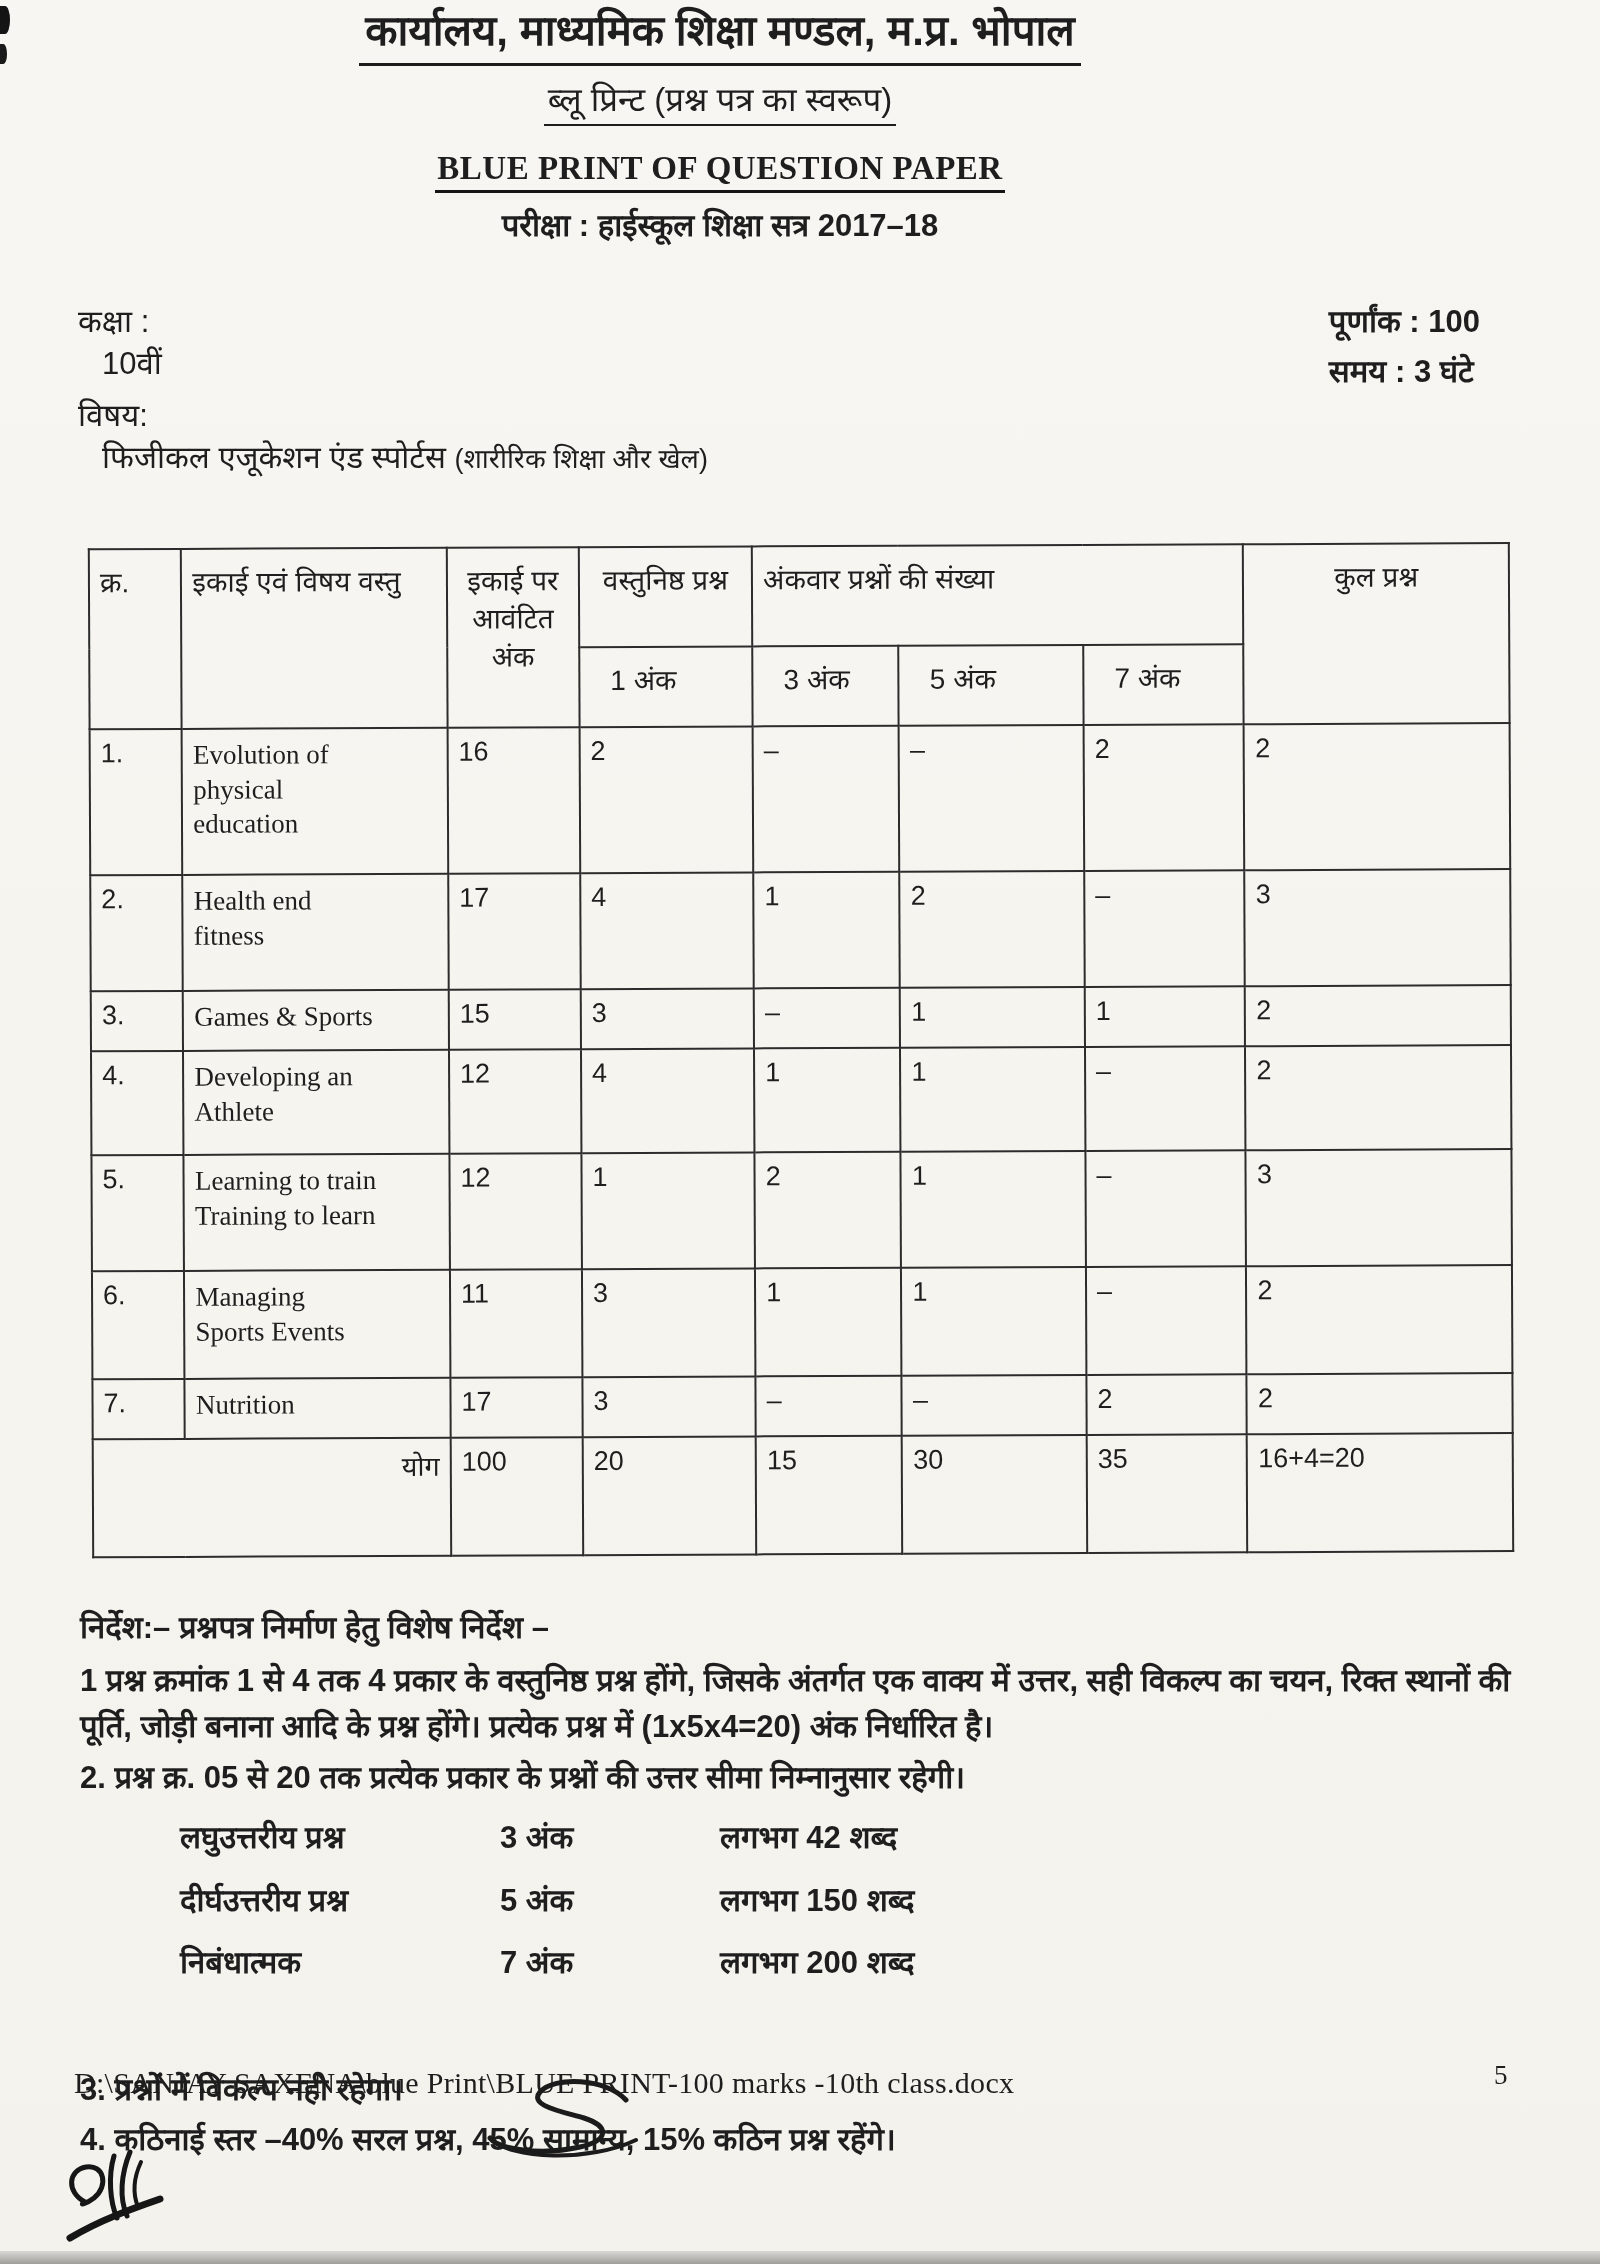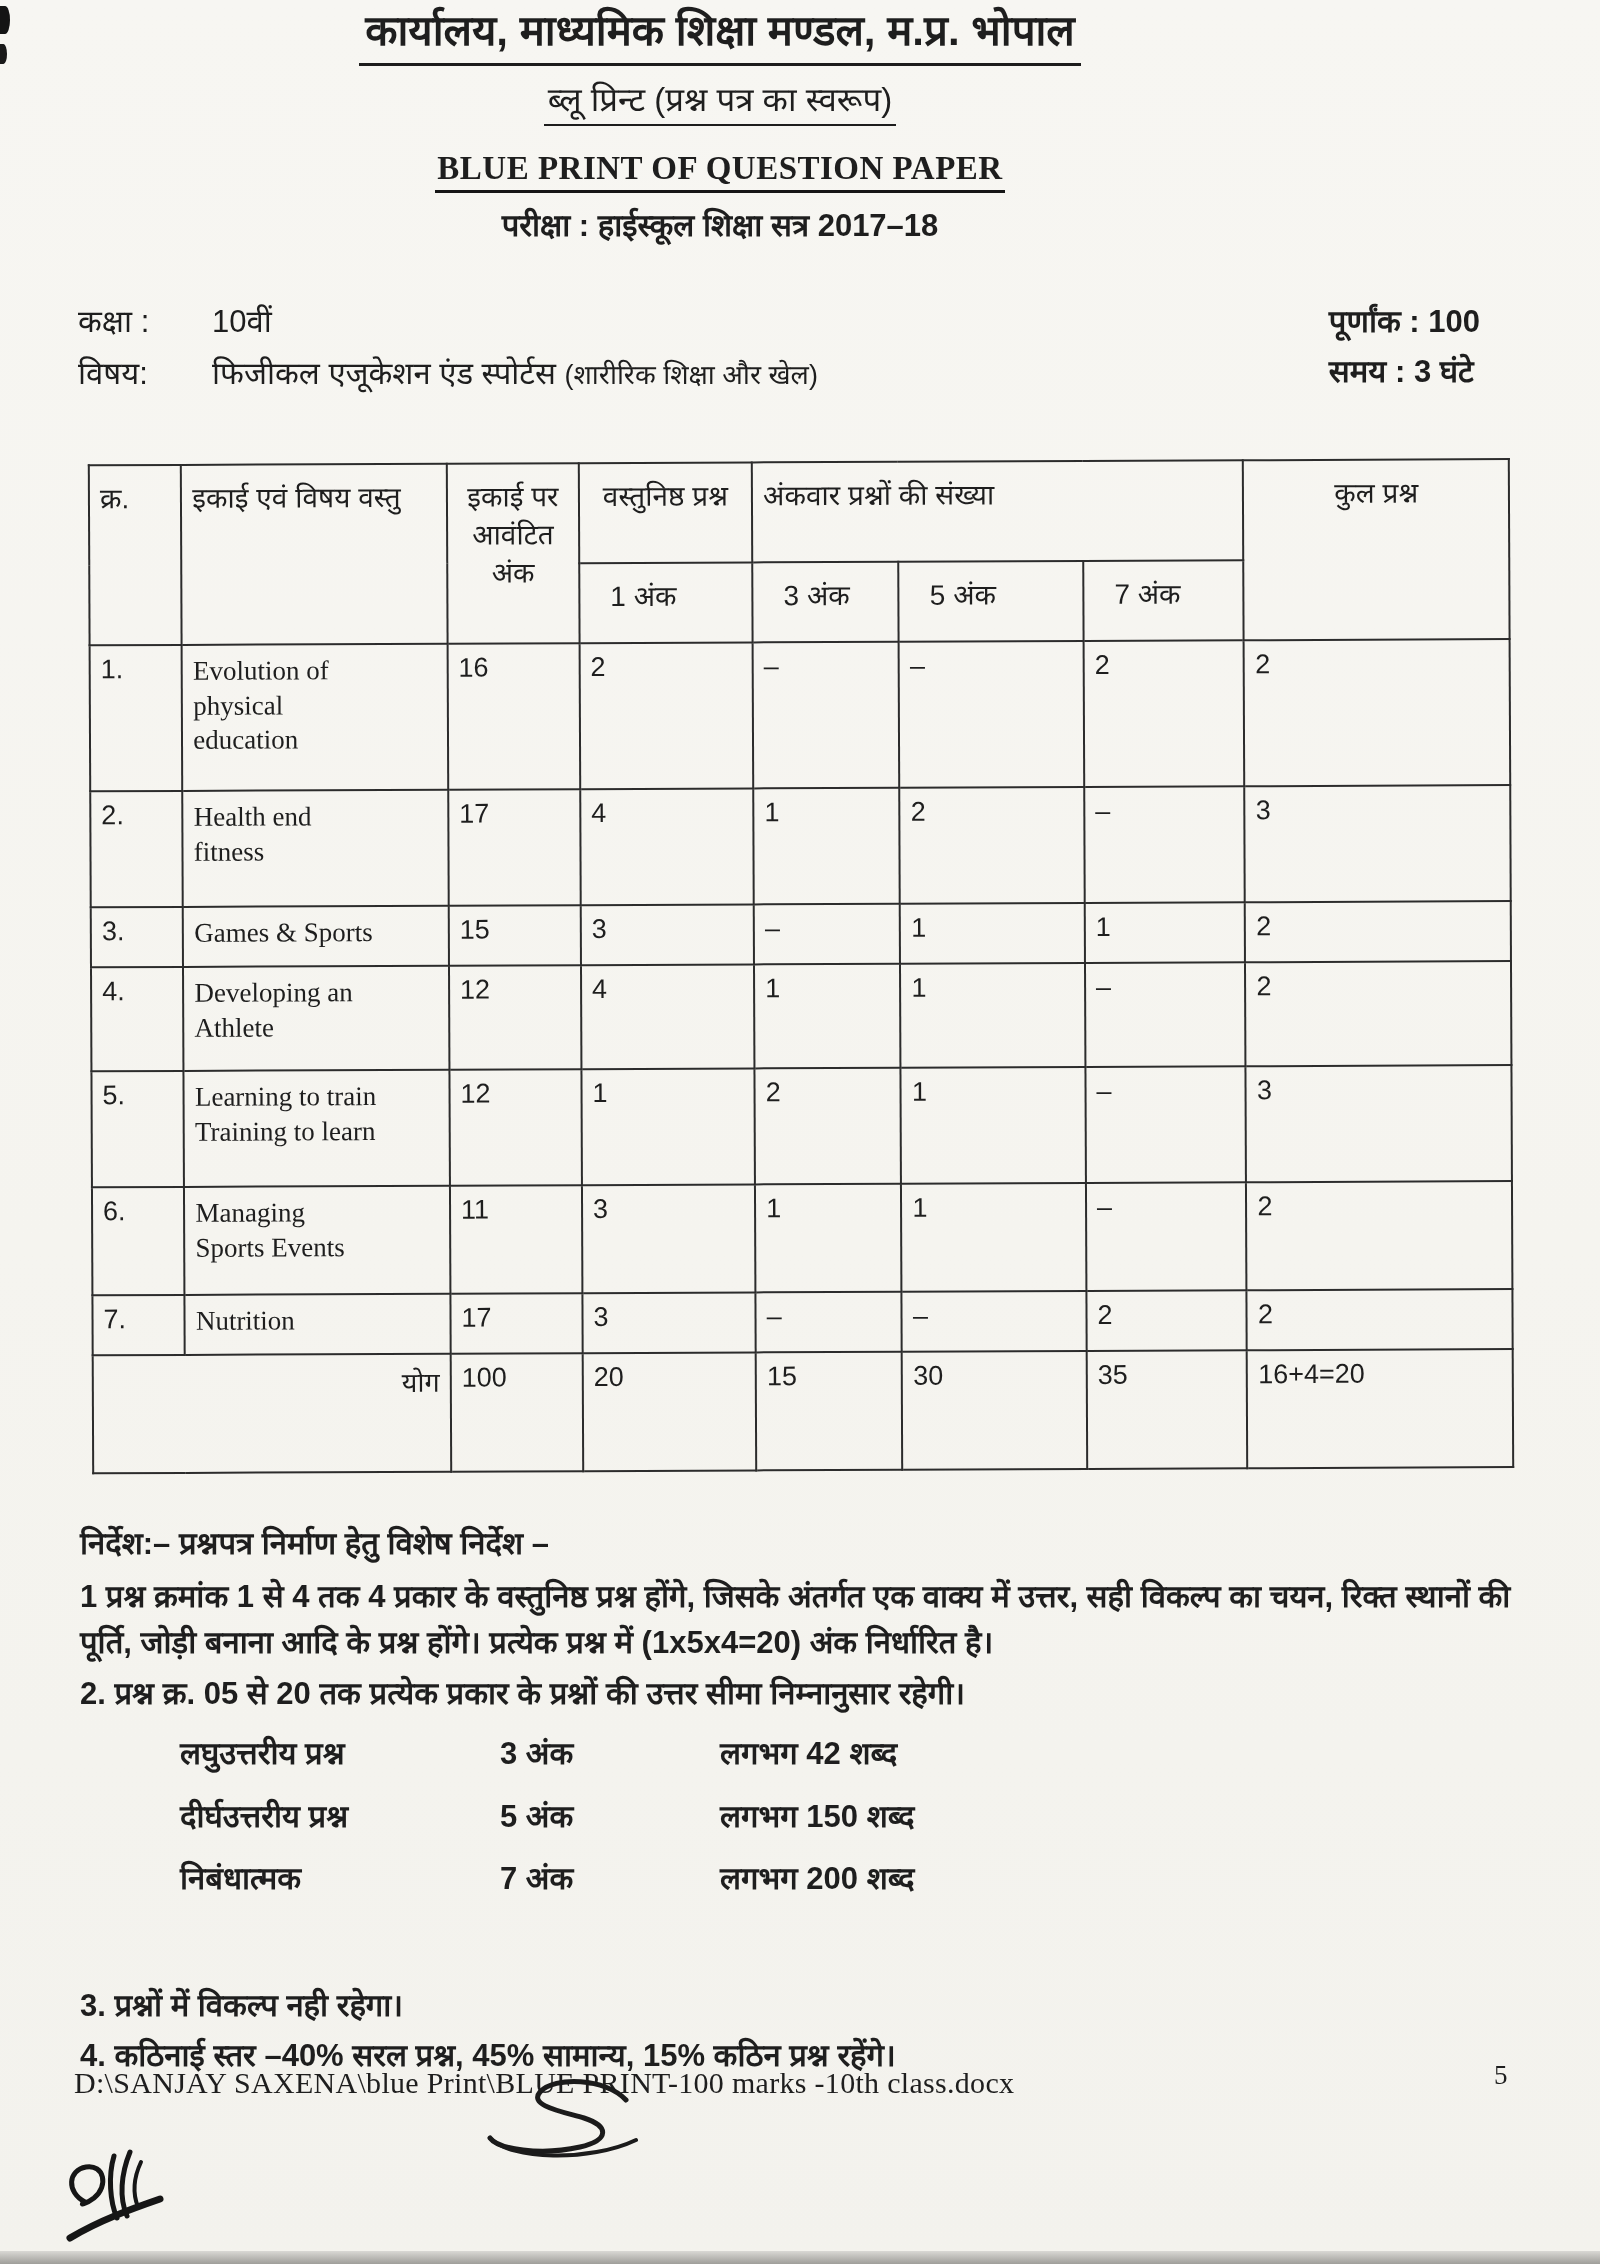--- a/index.html
+++ b/index.html
@@ -21,21 +21,21 @@
   .subtitle span{display:inline-block;font-size:33px;font-weight:500;
     border-bottom:2px solid #1d1d1d;padding:0 4px 3px 4px;}
   .title-en{margin-top:24px;}
   .title-en span{display:inline-block;font-family:"Liberation Serif","DejaVu Serif",serif;
     font-size:33px;font-weight:700;letter-spacing:.5px;
     border-bottom:3px solid #161616;padding:0 2px 3px 2px;}
   .exam-line{margin-top:10px;font-size:31px;font-weight:600;}
   
   .meta{display:flex;justify-content:space-between;
     padding:54px 120px 0 78px;font-size:31px;}
-  .meta-left .row{display:flex;margin-bottom:10px;}
+  .meta-left .row{display:flex;margin-bottom:10px;flex-direction:column;}
   .meta-left .lbl{width:110px;}
   .meta-left .val{margin-left:24px;}
   .subject-note{font-size:27px;}
   .meta-right{text-align:left;font-weight:600;}
   .meta-right div{margin-bottom:8px;}
   
   .bp-table-wrap{margin:58px 0 0 90px;transform:rotate(-0.25deg);}
   table.bp{border-collapse:collapse;width:1422px;table-layout:fixed;}
   table.bp td{border:2px solid #2c2c2c;vertical-align:top;
     padding:8px 10px;font-size:27px;background:transparent;}

